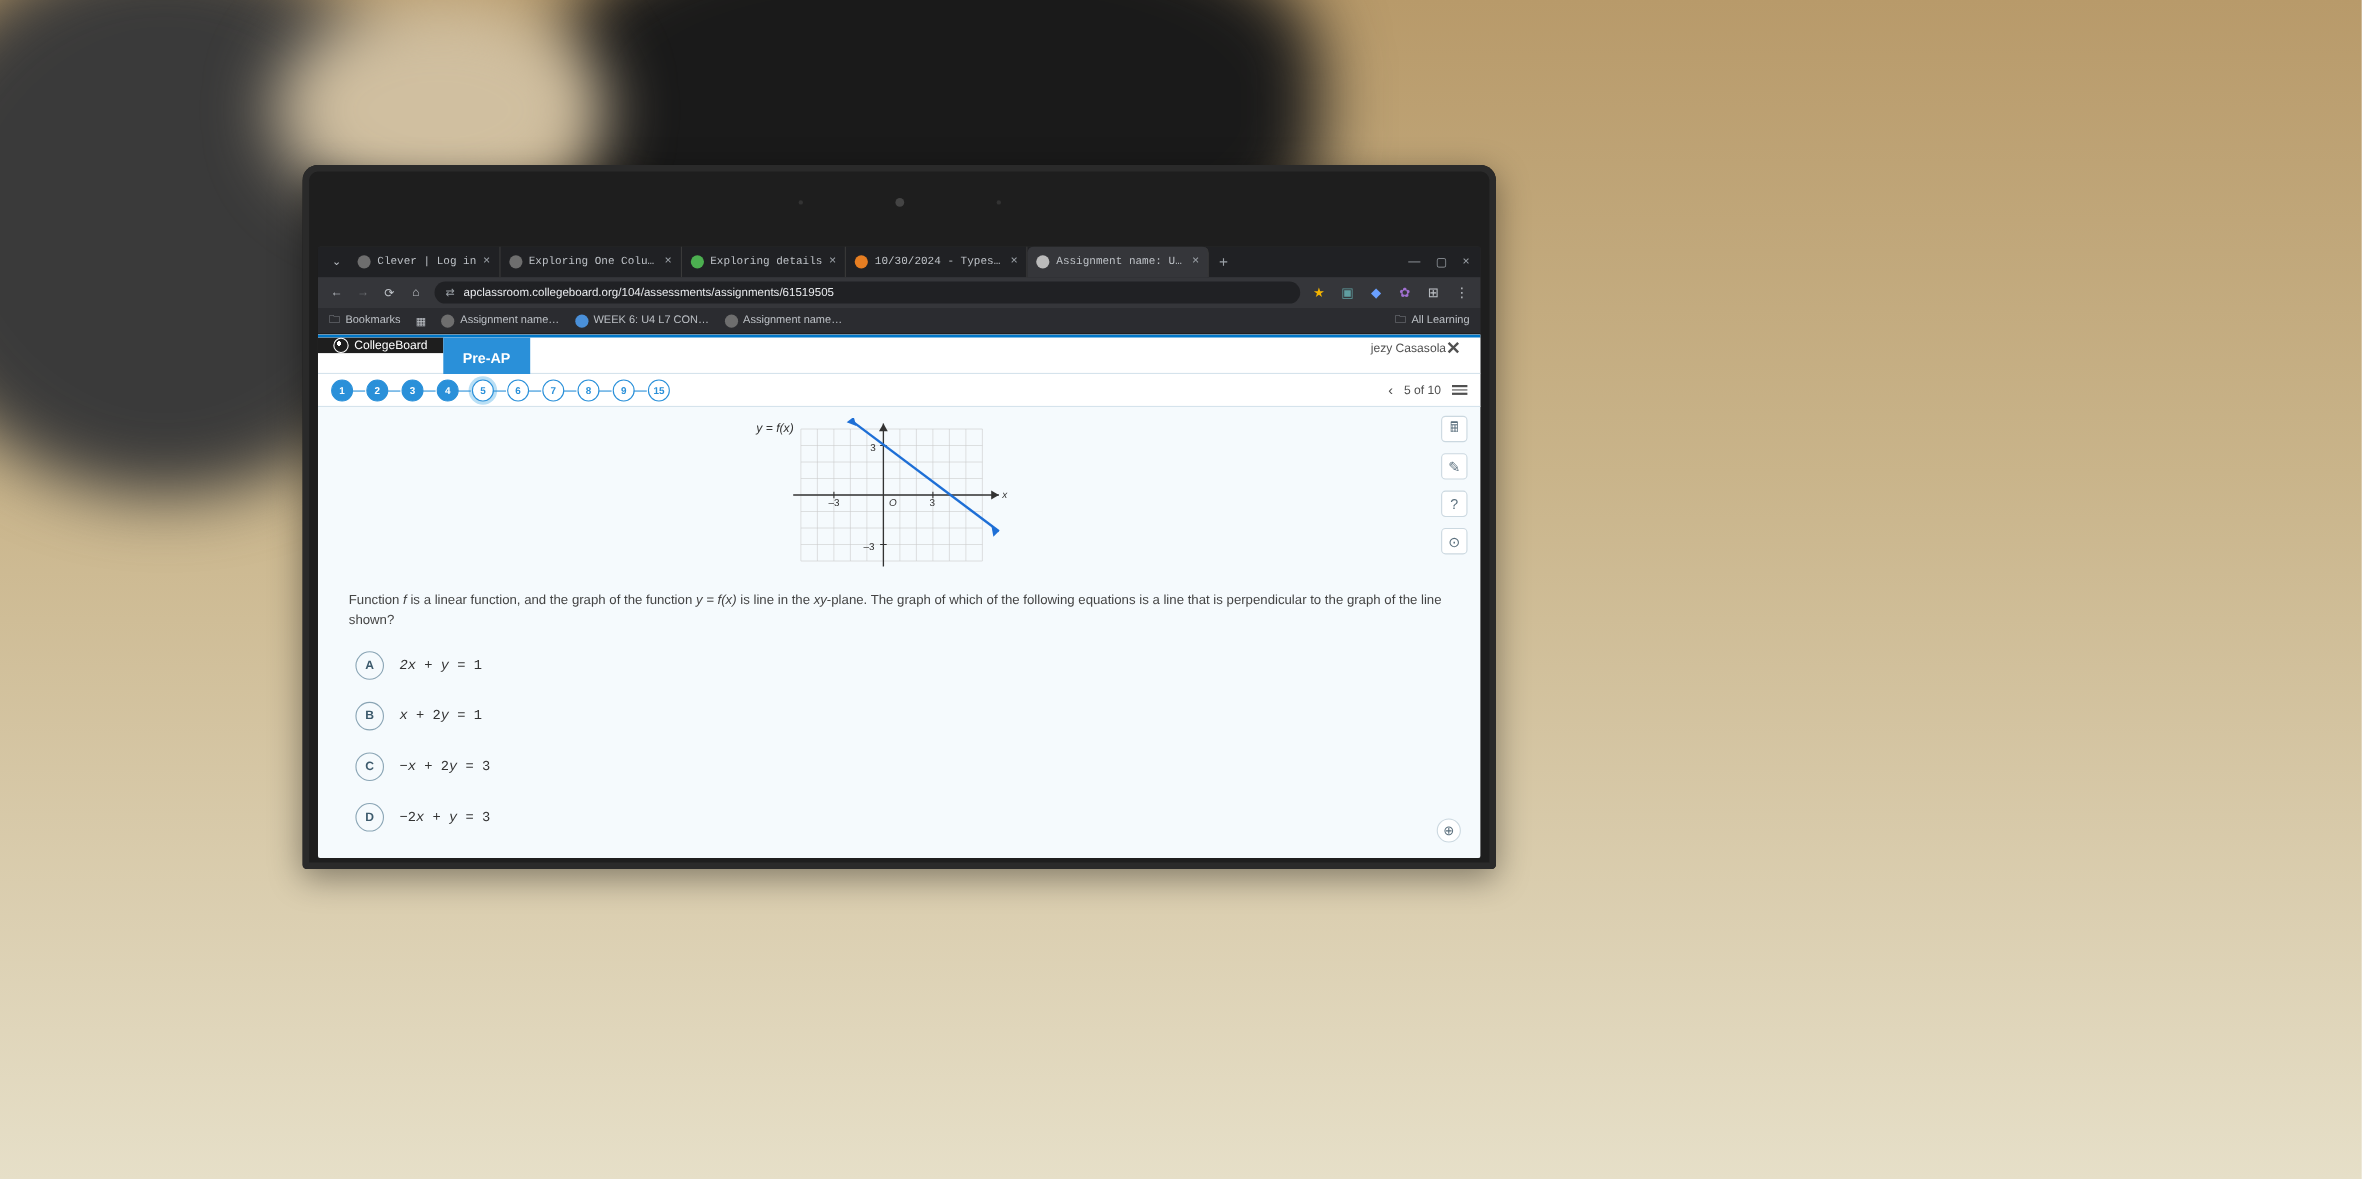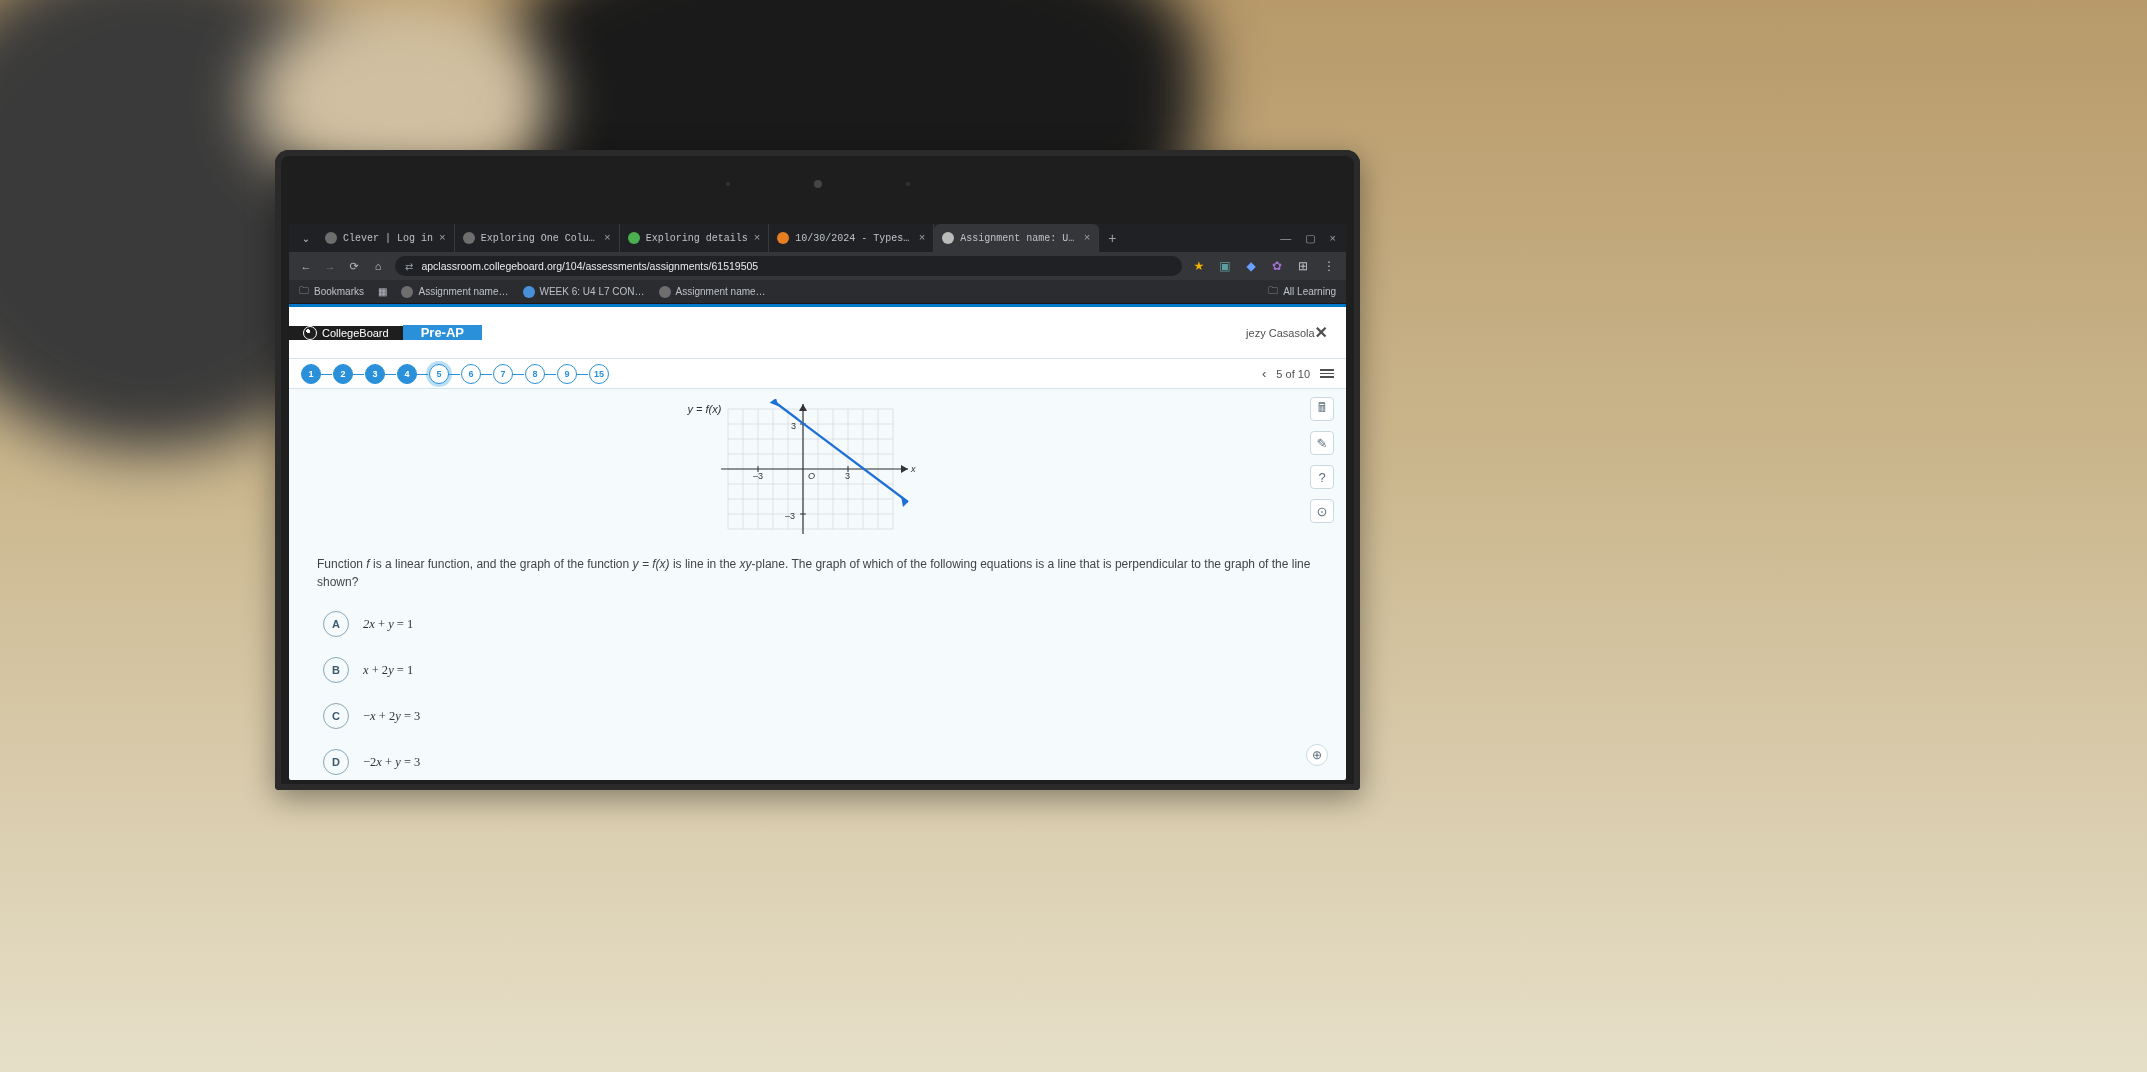--- a/index.html
+++ b/index.html
@@ -123,24 +123,24 @@
     flex:1;
     background: #f5fafd;
     display:flex;
     flex-direction:column;
     position:relative;
     overflow:hidden;
   }
   .blue-stripe { height:3px; background:#0077c8; }
 
   .page-header {
-    height: 52px;
+    height: 33px;
     background: #fff;
     display:flex;
-    align-items:center;
+    align-items:flex-start;
     border-bottom:1px solid #d5e3ec;
   }
   .cb-logo {
     background:#1e1e1e;
     color:#fff;
     display:flex;
     align-items:center;
     padding: 0 14px;
     font-size:11px;
     gap:5px;
@@ -149,21 +149,21 @@
     content:"";
     width:12px; height:12px; border:1.5px solid #fff; border-radius:50%;
     display:inline-block;
     background: radial-gradient(circle at 35% 35%, #fff 2px, transparent 2px);
   }
   .preap {
     background:#2a90d9;
     color:#fff;
     display:flex;
     align-items:center;
-    padding:0 18px;
+    padding:11px 18px;
     font-size:13px;
     font-weight:600;
   }
   .assess-title {
     display:flex;
     align-items:center;
     padding: 0 18px;
     font-size:18px;
     color:#1e1e1e;
     font-weight:400;
@@ -256,21 +256,21 @@
   .answer {
     display:flex; align-items:center; gap:14px;
     cursor:pointer;
   }
   .aletter {
     width:26px; height:26px; border:1.5px solid #8aa5b5; border-radius:50%;
     display:flex; align-items:center; justify-content:center;
     font-size:11px; font-weight:600; color:#3c5a6c;
     flex-shrink:0;
   }
-  .atext { font-size:12.5px; color:#333; font-family: Liberation Serif, serif; }
+  .atext { font-size:12.5px; color:#333; font-family: Liberation Mono, monospace; }
 
   
   .toolbox {
     position:absolute;
     right:12px;
     top:8px;
     display:flex;
     flex-direction:column;
     gap:10px;
   }

